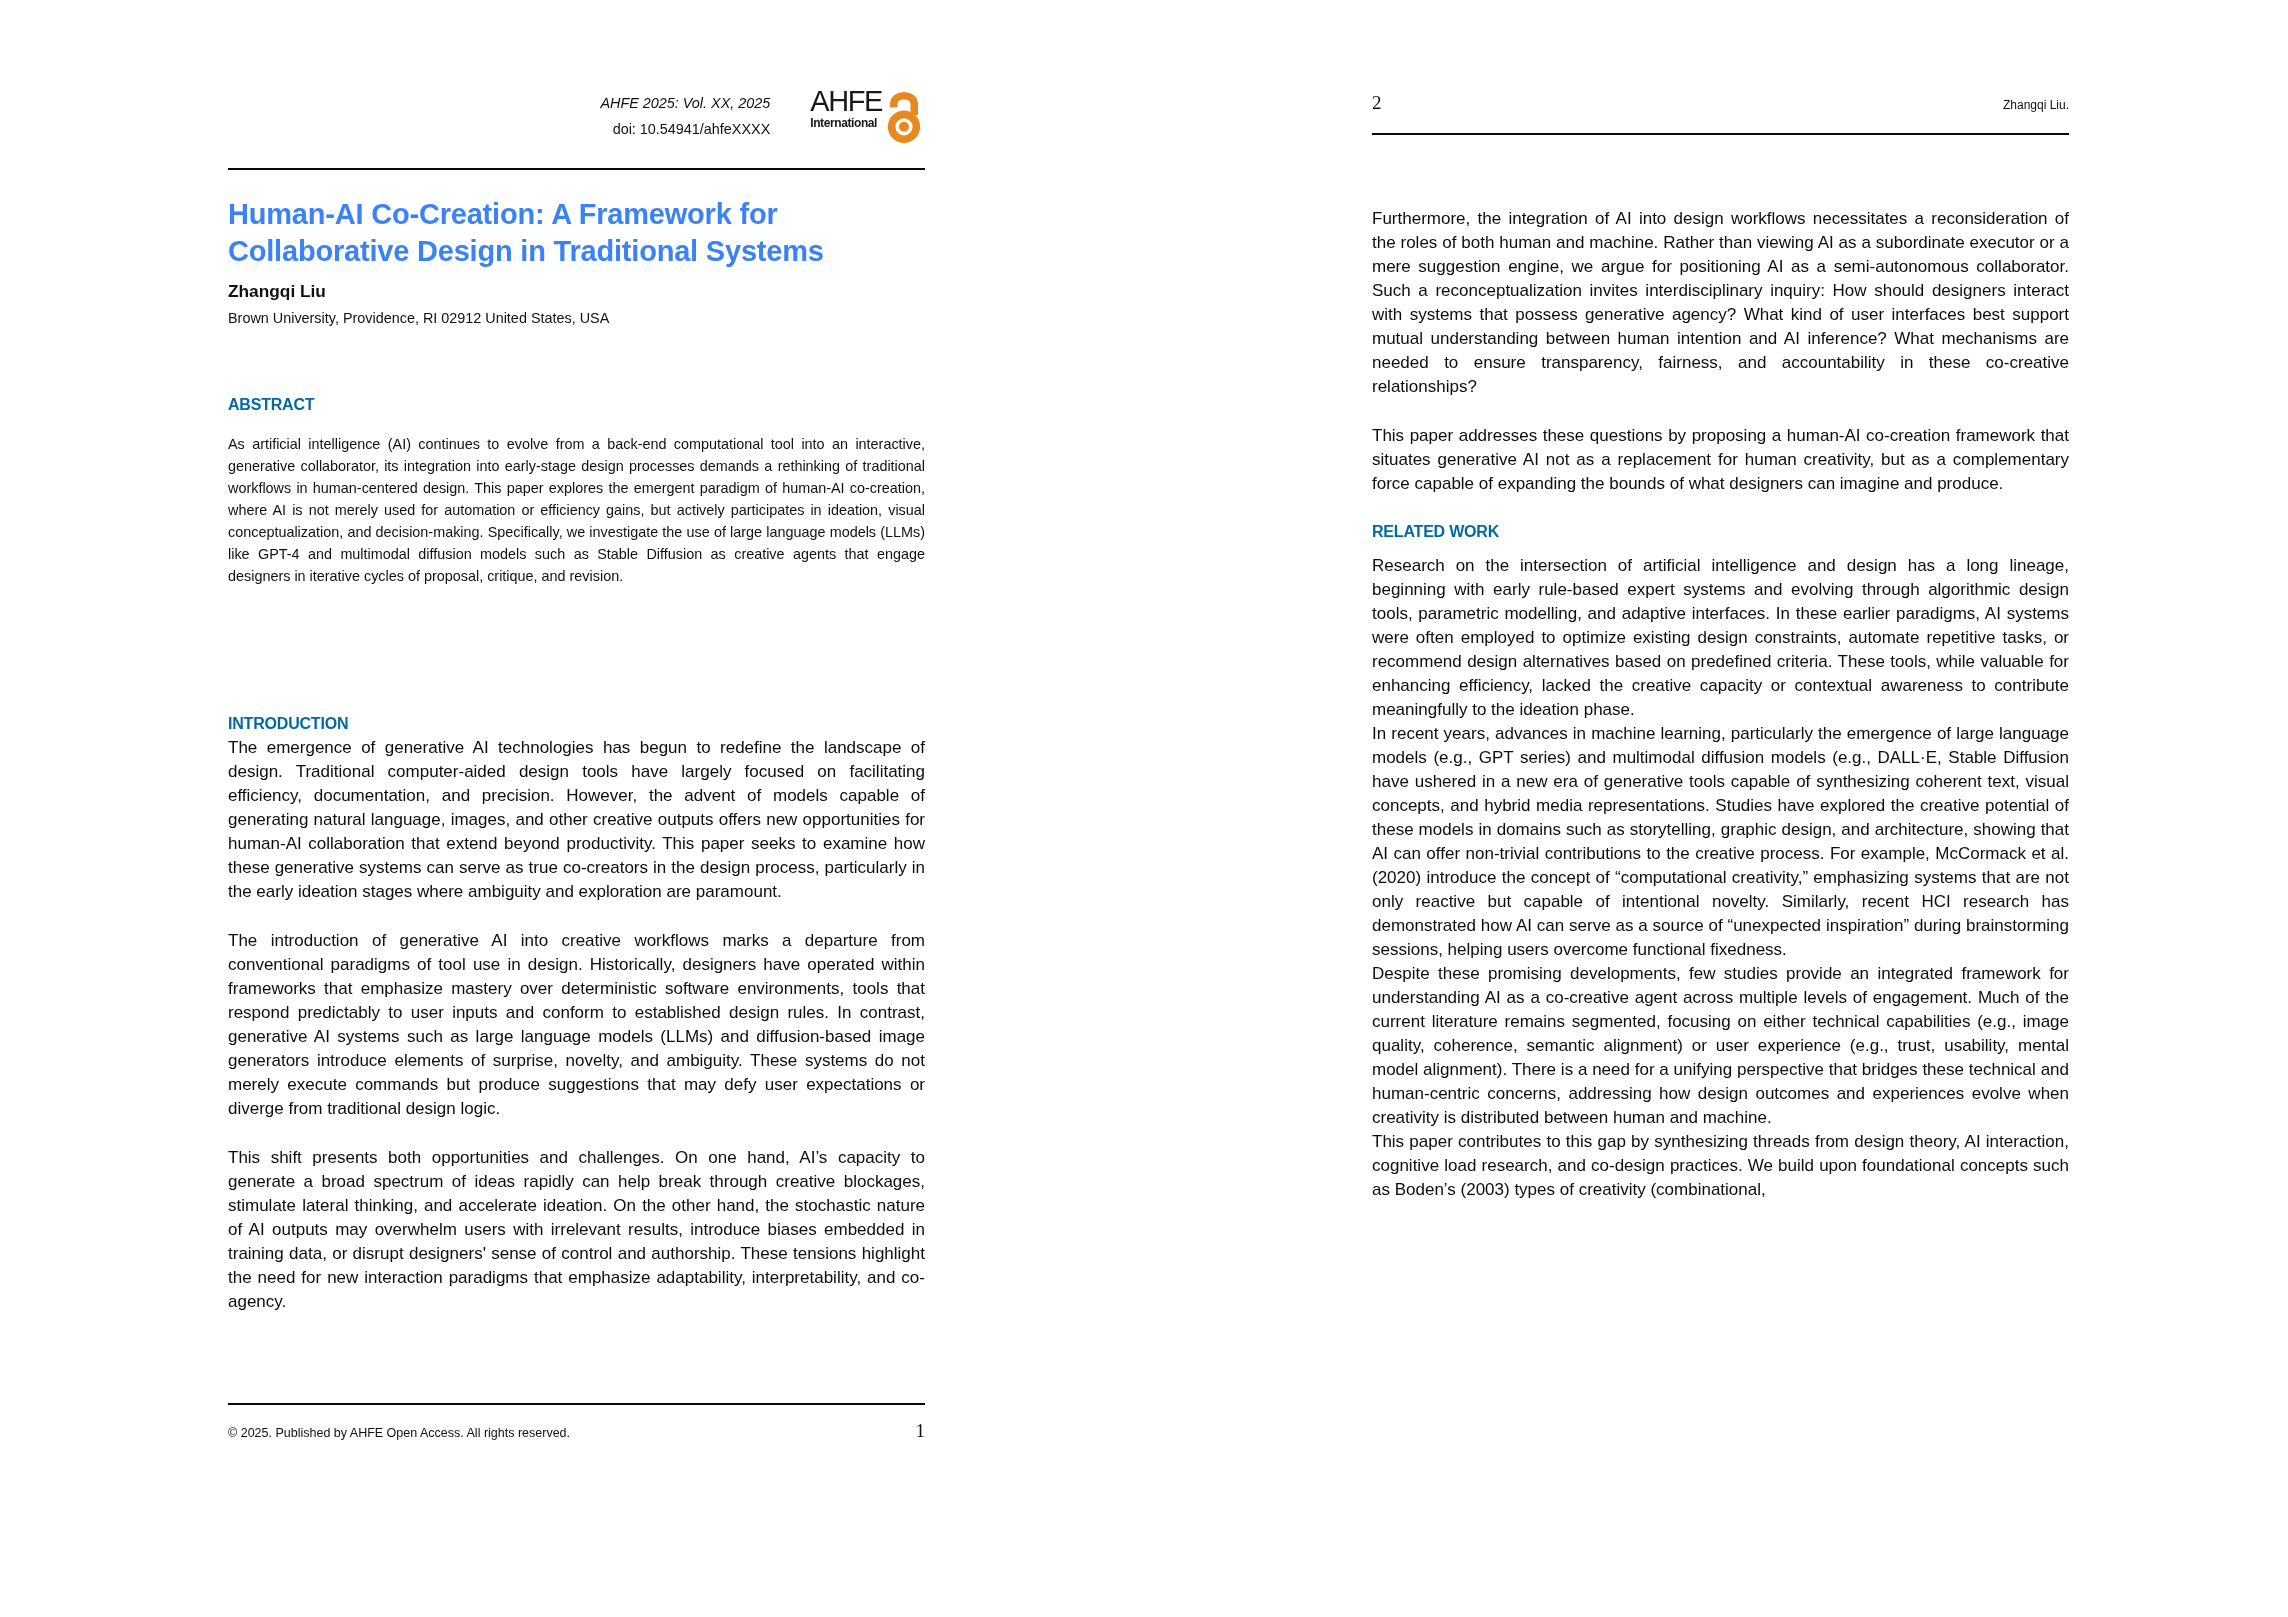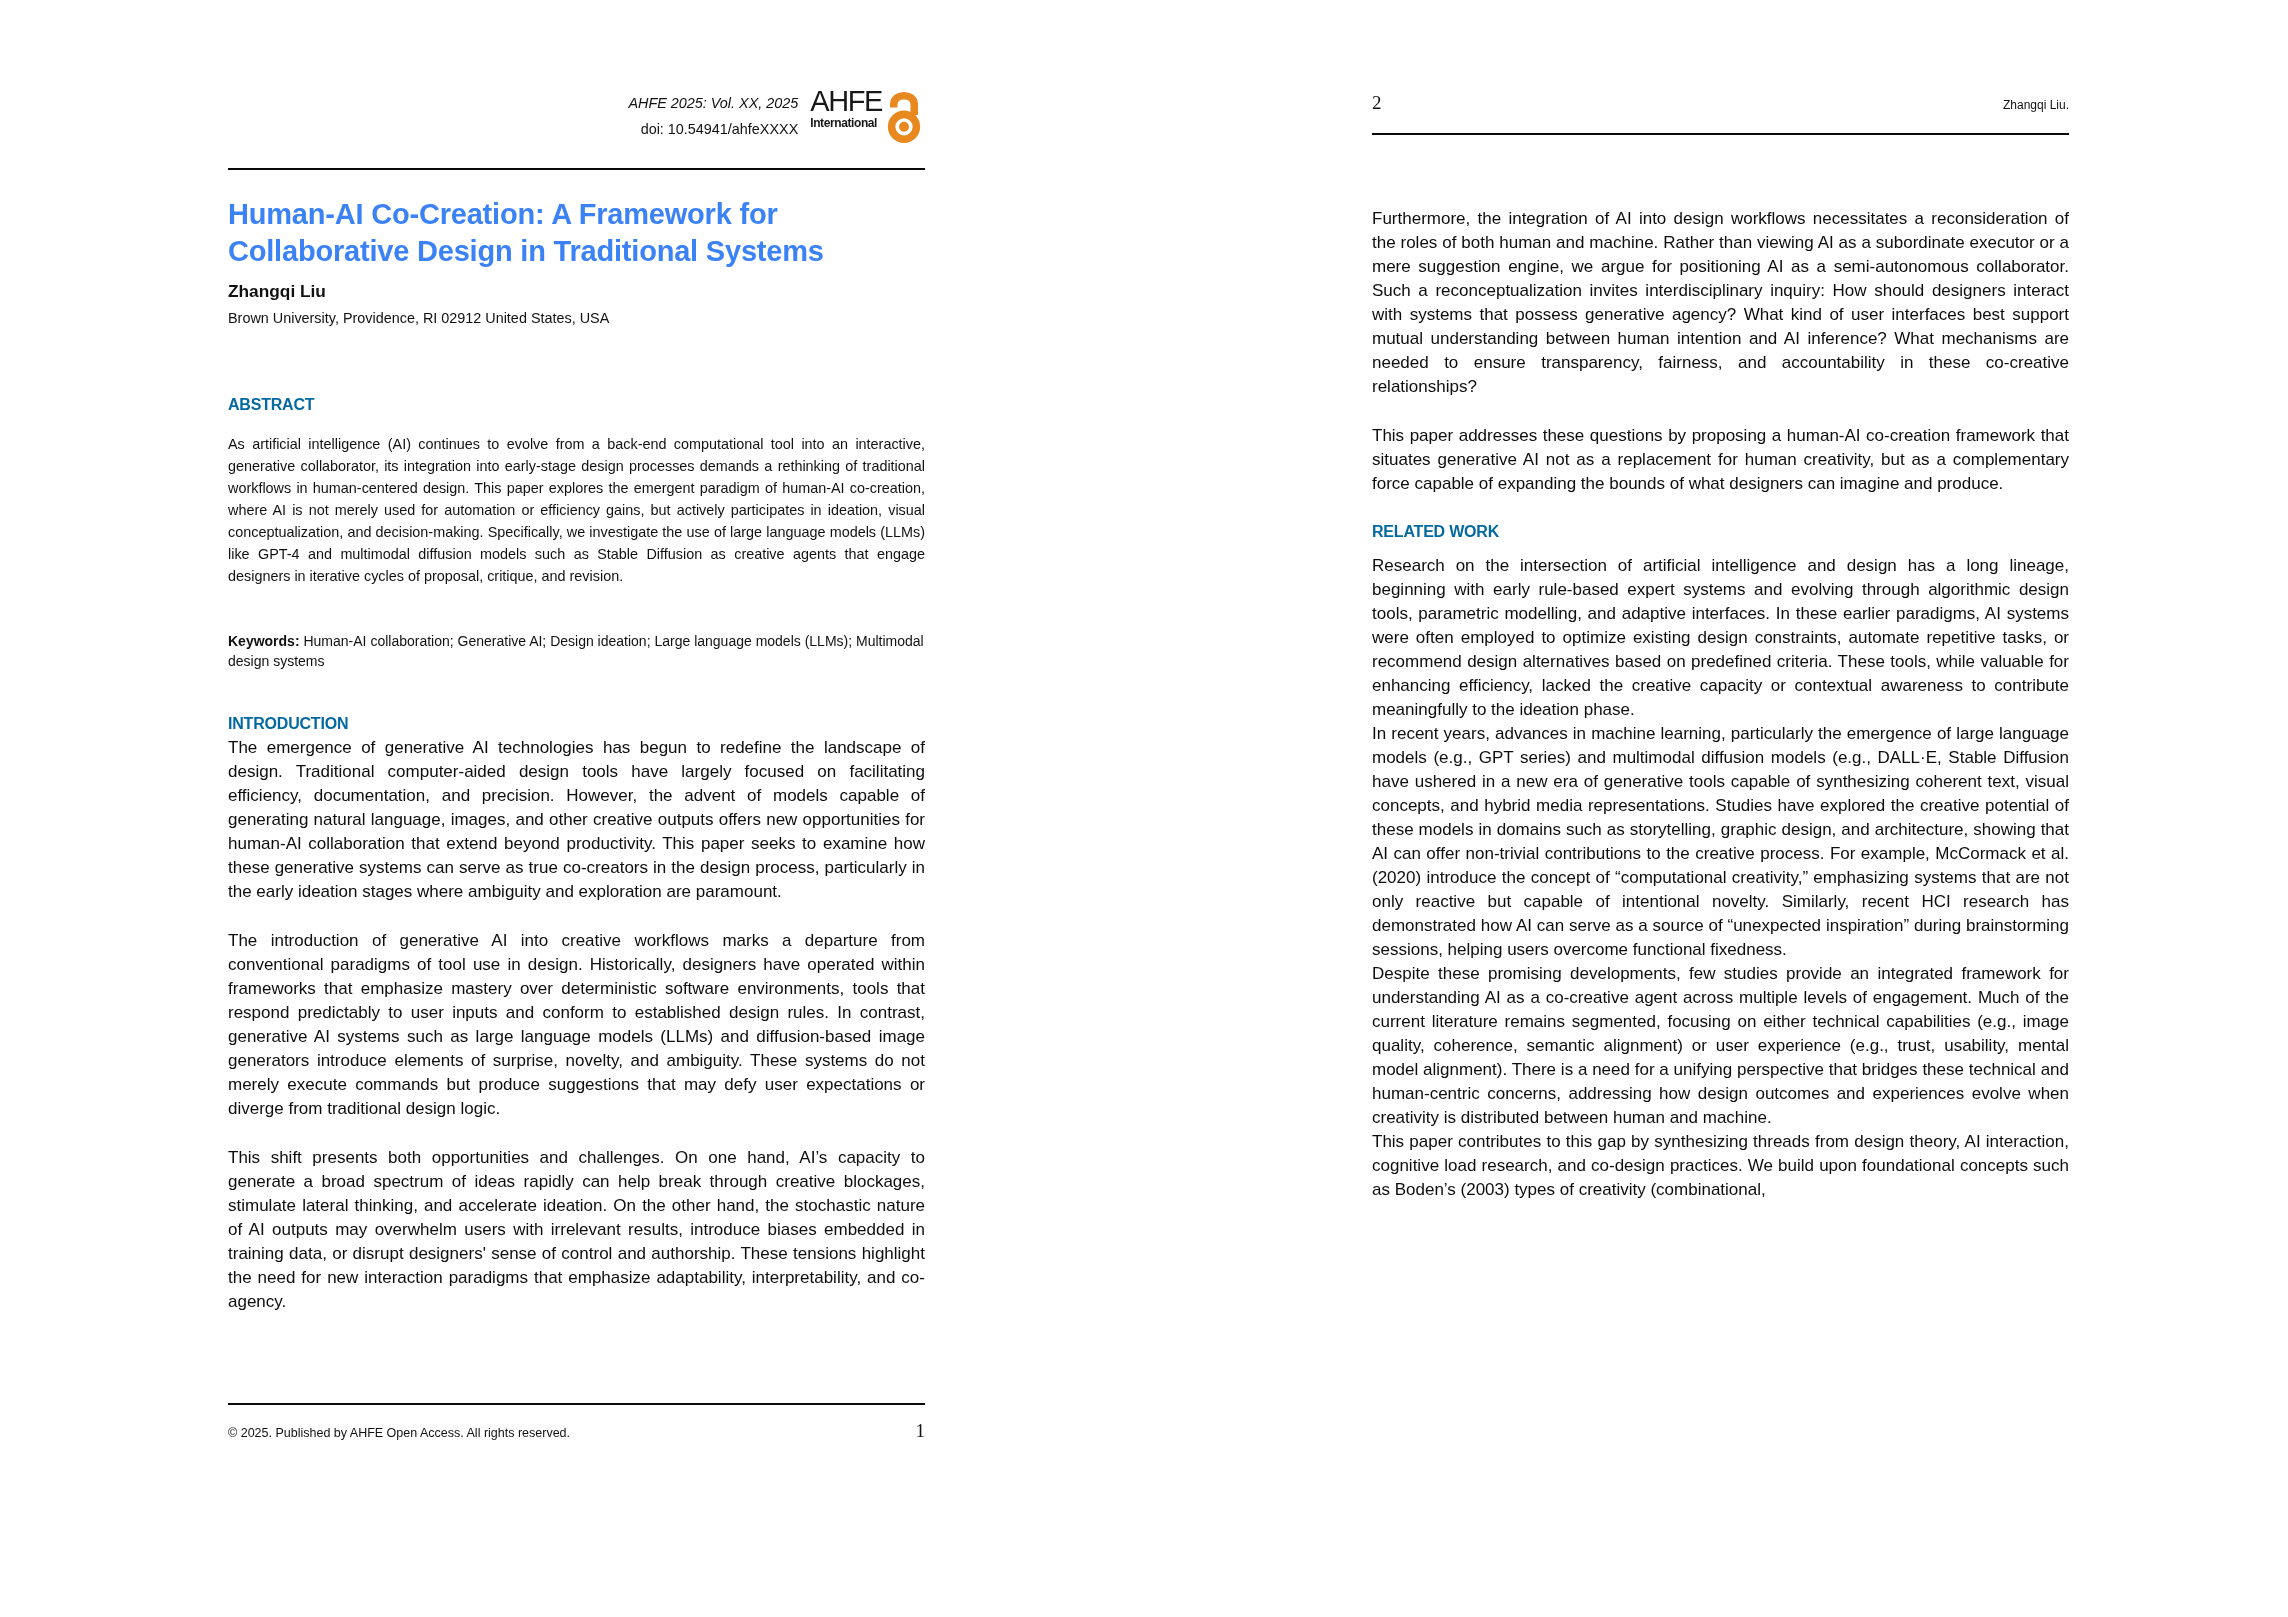--- a/index.html
+++ b/index.html
@@ -5,21 +5,21 @@
   html,body{margin:0;padding:0;}
   body{
     width:2288px;height:1618px;position:relative;background:#ffffff;
     font-family:"Liberation Sans", sans-serif;color:#111;overflow:hidden;
   }
   .page{position:absolute;top:0;height:1618px;width:697px;}
   #page-left{left:228px;}
   #page-right{left:1372px;}
 
   
-  .pub-block{position:absolute;top:88px;right:0;display:flex;align-items:flex-start;gap:12px;}
+  .pub-block{position:absolute;top:88px;right:0;display:flex;align-items:flex-start;gap:40px;}
   .pub-lines{text-align:right;padding-top:5.8px;}
   .pub-line1{font-style:italic;font-size:14.4px;line-height:19px;}
   .pub-line2{font-size:14.4px;line-height:19px;margin-top:7.7px;}
   .logo{display:flex;align-items:flex-start;}
   .logo-textcol{display:flex;flex-direction:column;align-items:flex-start;}
   .logo-main{font-size:29px;line-height:27px;font-weight:normal;letter-spacing:-1.4px;color:#181818;}
   .logo-sub{font-size:12px;font-weight:bold;letter-spacing:-0.4px;color:#181818;margin-top:1px;}
   .logo svg{margin-left:1px;margin-top:0;}
 
   .rule{position:absolute;left:0;right:0;border-top:2.9px solid #0a0a0a;}
@@ -91,21 +91,20 @@
       <div>Human-AI Co-Creation: A Framework for</div>
       <div>Collaborative Design in Traditional Systems</div>
     </h1>
 
     <div class="author">Zhangqi Liu</div>
     <div class="affil">Brown University, Providence, RI 02912 United States, USA</div>
 
     <h2 class="sec-h" id="abstract-h">ABSTRACT</h2>
     <p id="abstract-p">As artificial intelligence (AI) continues to evolve from a back-end computational tool into an interactive, generative collaborator, its integration into early-stage design processes demands a rethinking of traditional workflows in human-centered design. This paper explores the emergent paradigm of human-AI co-creation, where AI is not merely used for automation or efficiency gains, but actively participates in ideation, visual conceptualization, and decision-making. Specifically, we investigate the use of large language models (LLMs) like GPT-4 and multimodal diffusion models such as Stable Diffusion as creative agents that engage designers in iterative cycles of proposal, critique, and revision.</p>
 
-    <p id="keywords"><b>Keywords:</b> <span>Human-AI collaboration; Generative AI; Design ideation; Large language models (LLMs); Multimodal design systems</span></p>
 
     <h2 class="sec-h" id="intro-h">INTRODUCTION</h2>
 
     <div id="intro-body">
       <p class="serif-p">The emergence of generative AI technologies has begun to redefine the landscape of design. Traditional computer-aided design tools have largely focused on facilitating efficiency, documentation, and precision. However, the advent of models capable of generating natural language, images, and other creative outputs offers new opportunities for human-AI collaboration that extend beyond productivity. This paper seeks to examine how these generative systems can serve as true co-creators in the design process, particularly in the early ideation stages where ambiguity and exploration are paramount.</p>
       <p class="serif-p">The introduction of generative AI into creative workflows marks a departure from conventional paradigms of tool use in design. Historically, designers have operated within frameworks that emphasize mastery over deterministic software environments, tools that respond predictably to user inputs and conform to established design rules. In contrast, generative AI systems such as large language models (LLMs) and diffusion-based image generators introduce elements of surprise, novelty, and ambiguity. These systems do not merely execute commands but produce suggestions that may defy user expectations or diverge from traditional design logic.</p>
       <p class="serif-p">This shift presents both opportunities and challenges. On one hand, AI’s capacity to generate a broad spectrum of ideas rapidly can help break through creative blockages, stimulate lateral thinking, and accelerate ideation. On the other hand, the stochastic nature of AI outputs may overwhelm users with irrelevant results, introduce biases embedded in training data, or disrupt designers' sense of control and authorship. These tensions highlight the need for new interaction paradigms that emphasize adaptability, interpretability, and co-agency.</p>
     </div>
 
     <div class="rule" id="rule-footer1"></div>

